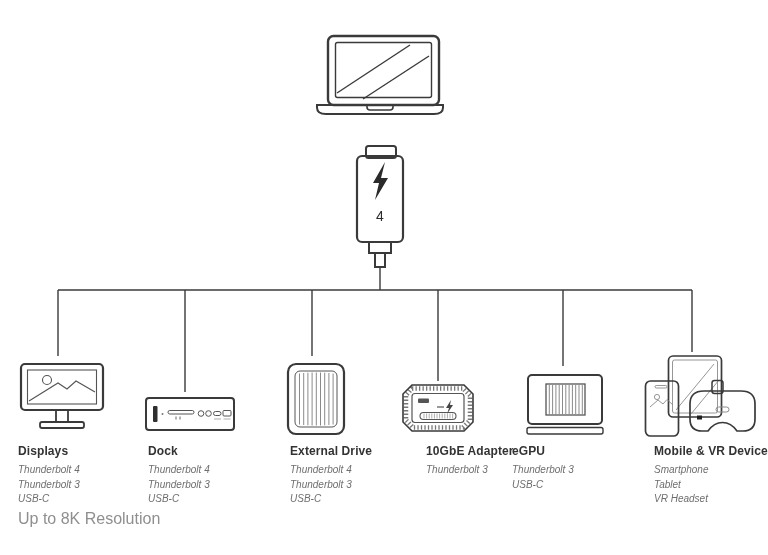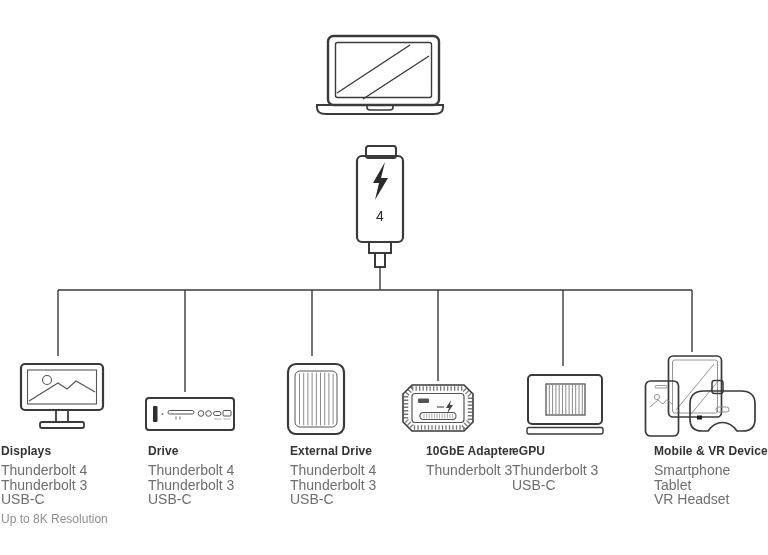--- a/index.html
+++ b/index.html
@@ -3,22 +3,22 @@
 <meta charset="utf-8">
 <style>
   html,body{margin:0;padding:0;background:#fff;}
   .canvas{
     position:relative;width:768px;height:555px;background:#ffffff;overflow:hidden;
     font-family:"Liberation Sans",sans-serif;
   }
   svg{position:absolute;left:0;top:0;display:block;}
   .col{position:absolute;top:444px;width:125px;white-space:nowrap;}
   .dev-name{font-size:12px;font-weight:700;color:#333333;line-height:14px;margin-bottom:5px;letter-spacing:.1px;}
-  .dev-spec{font-size:14px;color:#6e6e6e;line-height:14.5px;}
-  .dev-note{font-size:12px;color:#8f8f8f;line-height:14px;margin-top:5px;}
+  .dev-spec{font-size:10px;color:#6e6e6e;line-height:14.5px;font-style:italic;}
+  .dev-note{font-size:16px;color:#8f8f8f;line-height:14px;margin-top:5px;}
   .stroke-main{stroke:#3a3a3a;fill:none;}
   .stroke-thin{stroke:#555555;fill:none;}
   .stroke-faint{stroke:#8a8a8a;fill:none;}
   text{font-family:"Liberation Sans",sans-serif;}
 </style>
 </head>
 <body>
 
 <div class="canvas">
 
@@ -114,30 +114,30 @@
         <polyline points="650,407 658,400 663,404 667,399.5 673,405" class="stroke-faint" stroke-width="0.9"></polyline>
       </g>
       <g>
         <rect x="712" y="380.5" width="11" height="13" rx="2.5" class="stroke-main" stroke-width="1.5" fill="#ffffff"></rect>
         <path d="M690,404 Q690,391 704,391 L741,391 Q755,391 755,404 L755,419 Q755,431 743,431 L737,431 Q731,422.5 722.5,422.5 Q714,422.5 708,431 L702,431 Q690,431 690,419 Z" class="stroke-main" stroke-width="1.7" fill="#ffffff"></path>
         <rect x="716" y="407" width="13" height="5" rx="2.5" class="stroke-faint" stroke-width="1"></rect>
       </g>
     </g>
   </svg>
 
-  <div class="col" style="left:1px">
+  <div class="col" style="left:18px">
     <div class="dev-name">Displays</div>
     <div class="dev-spec">Thunderbolt 4</div>
     <div class="dev-spec">Thunderbolt 3</div>
     <div class="dev-spec">USB-C</div>
     <div class="dev-note">Up to 8K Resolution</div>
   </div>
 
   <div class="col" style="left:148px">
-    <div class="dev-name">Drive</div>
+    <div class="dev-name">Dock</div>
     <div class="dev-spec">Thunderbolt 4</div>
     <div class="dev-spec">Thunderbolt 3</div>
     <div class="dev-spec">USB-C</div>
   </div>
 
   <div class="col" style="left:290px">
     <div class="dev-name">External Drive</div>
     <div class="dev-spec">Thunderbolt 4</div>
     <div class="dev-spec">Thunderbolt 3</div>
     <div class="dev-spec">USB-C</div>

